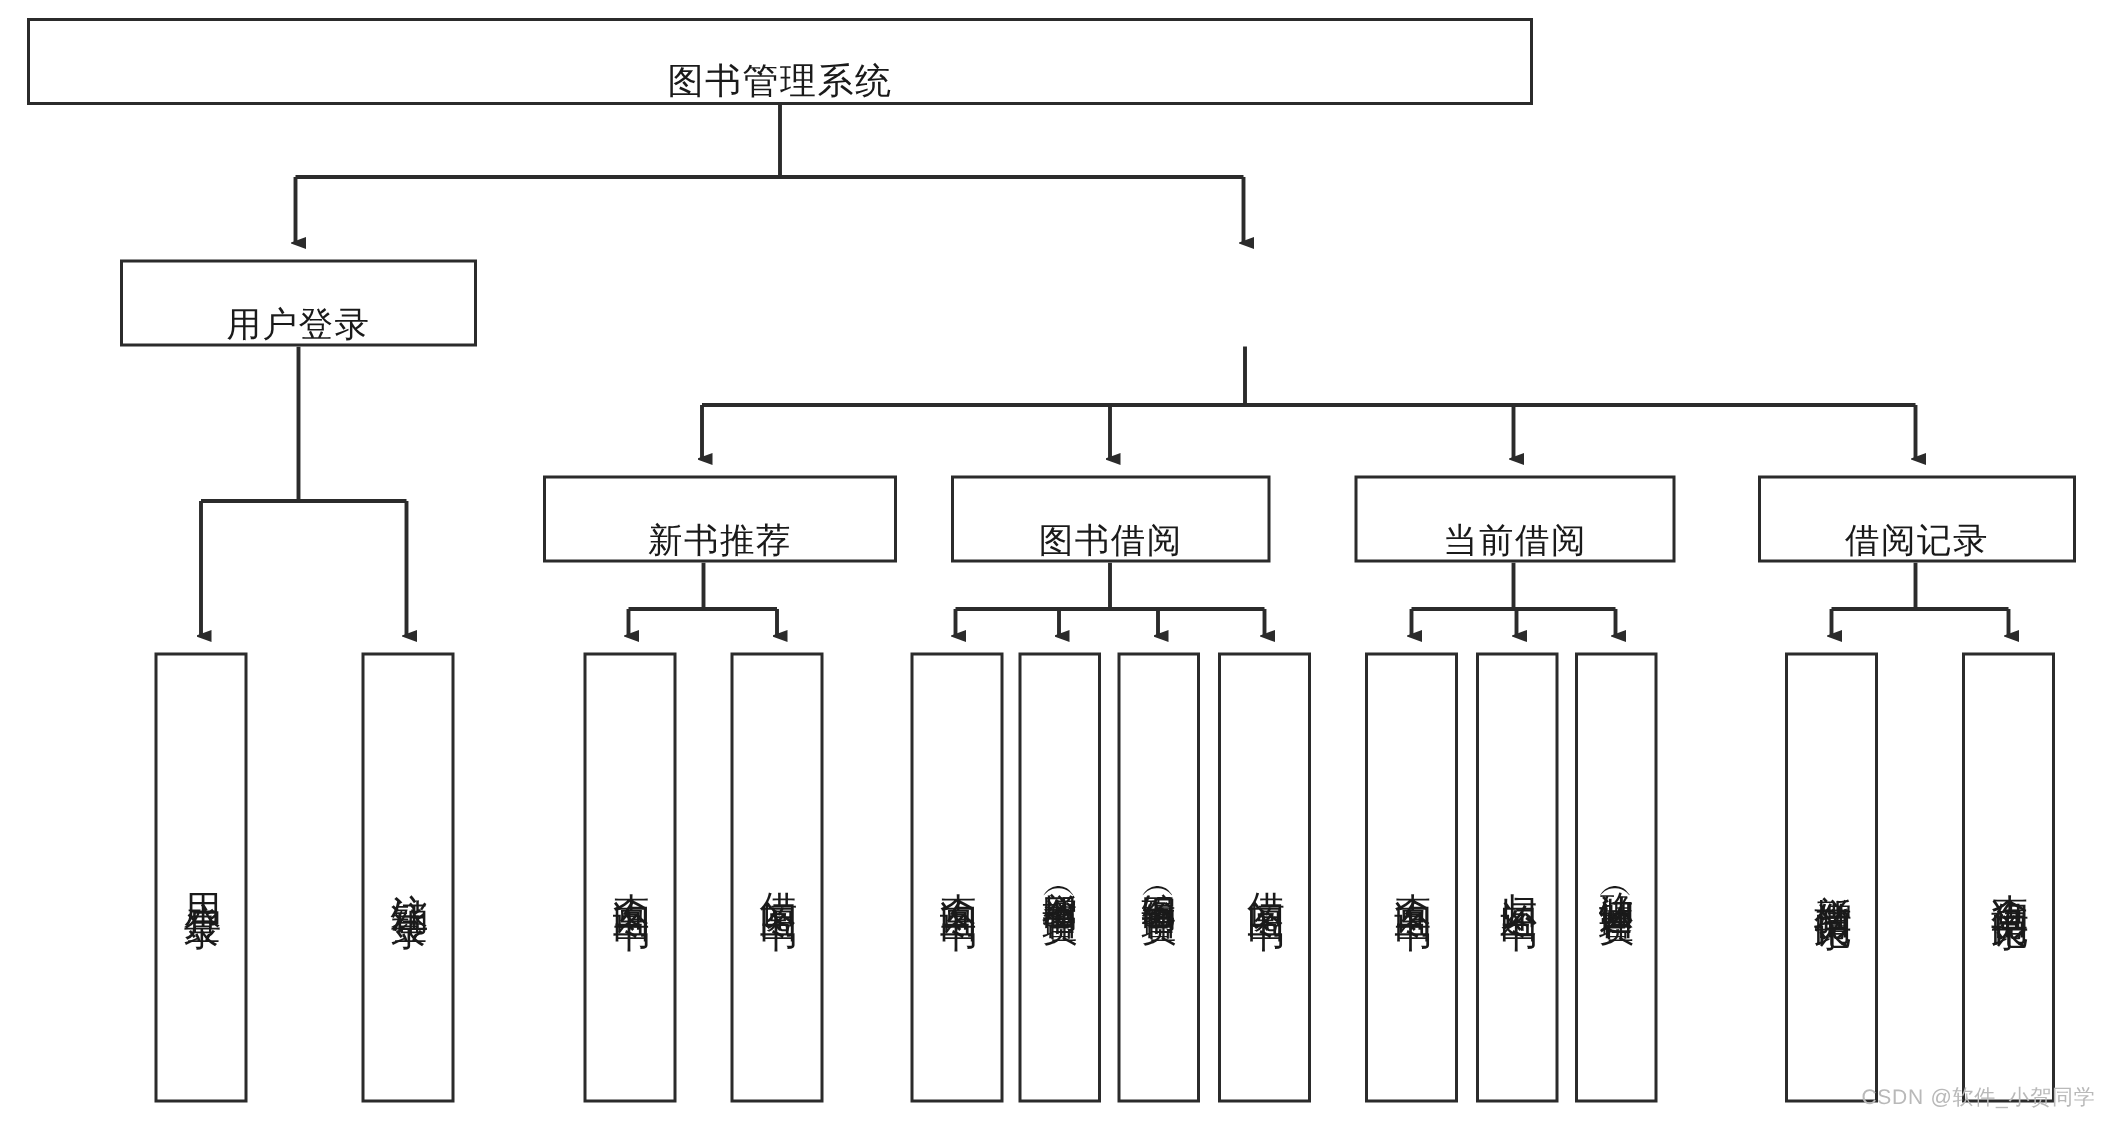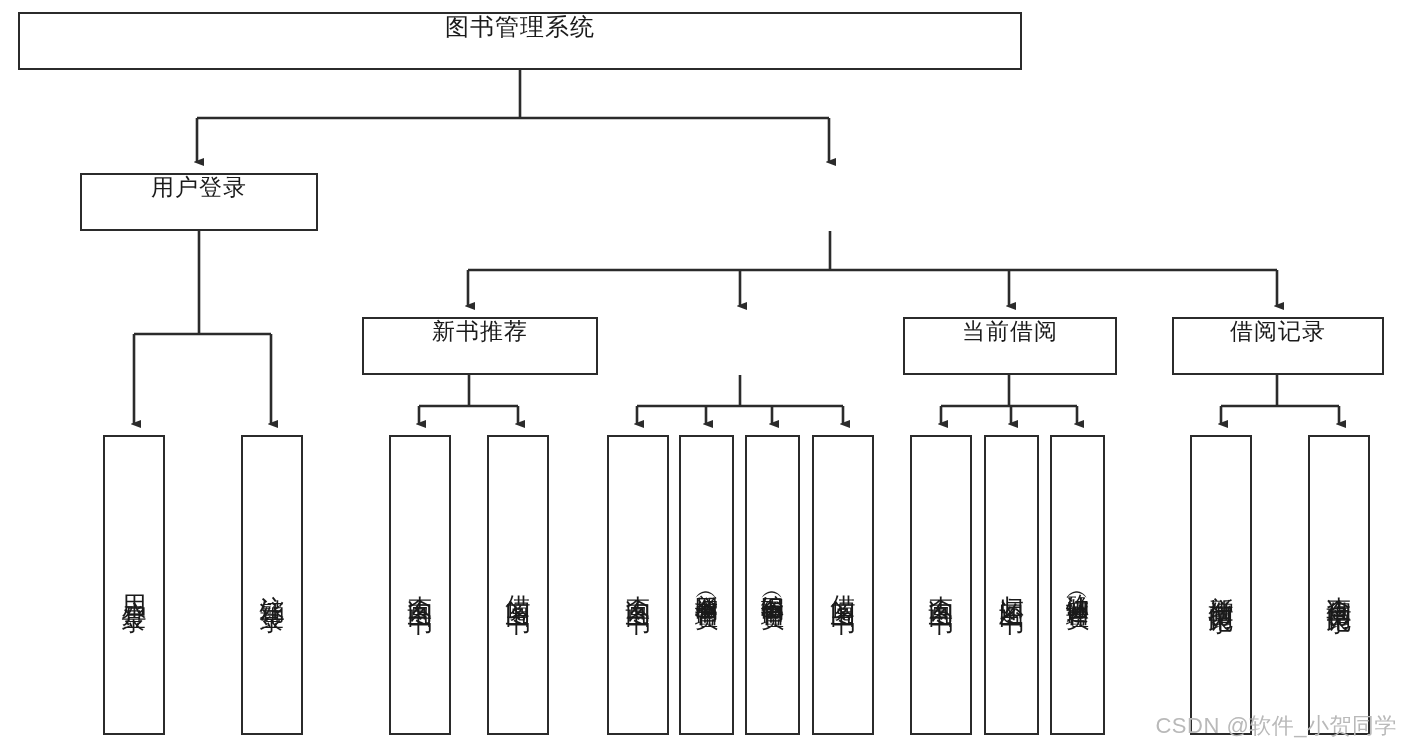--- a/index.html
+++ b/index.html
@@ -25,21 +25,21 @@
     width: 1405px;
     height: 747px;
     pointer-events: none;
   }
   .node {
     position: absolute;
     box-sizing: border-box;
     border: 2.5px solid #2b2b2b;
     background: #ffffff;
     display: flex;
-    align-items: flex-start;
+    align-items: flex-end;
     justify-content: center;
     color: #1a1a1a;
   }
   .node.h {
     font-size: 23px;
     letter-spacing: 1px;
     line-height: 1.1;
   }
   .node.root {
     font-size: 24px;
@@ -54,21 +54,21 @@
     font-size: 25px;
     letter-spacing: 5px;
     line-height: 1;
     white-space: nowrap;
     color: #1a1a1a;
   }
   .watermark {
     position: absolute;
     right: 8px;
     bottom: 6px;
-    font-size: 22px;
+    font-size: 14px;
     color: #b9b9b9;
     letter-spacing: 0.5px;
     white-space: nowrap;
   }
 </style>
 </head>
 <body>
 
 <div id="canvas">
 
@@ -126,20 +126,23 @@
     <span>图书管理系统</span>
   </div>
 
   <div class="node h" style="left:80px; top:173px; width:238px; height:58px;">
     <span>用户登录</span>
   </div>
 
   <div class="node h" style="left:362px; top:317px; width:236px; height:58px;">
     <span>新书推荐</span>
   </div>
+  <div class="node h" style="left:634px; top:317px; width:213px; height:58px;">
+    <span>图书借阅</span>
+  </div>
   <div class="node h" style="left:903px; top:317px; width:214px; height:58px;">
     <span>当前借阅</span>
   </div>
   <div class="node h" style="left:1172px; top:317px; width:212px; height:58px;">
     <span>借阅记录</span>
   </div>
 
   <div class="node v" style="left:103px; top:435px; width:62px; height:300px;">
     <span class="vtext">用户登录</span>
   </div>

